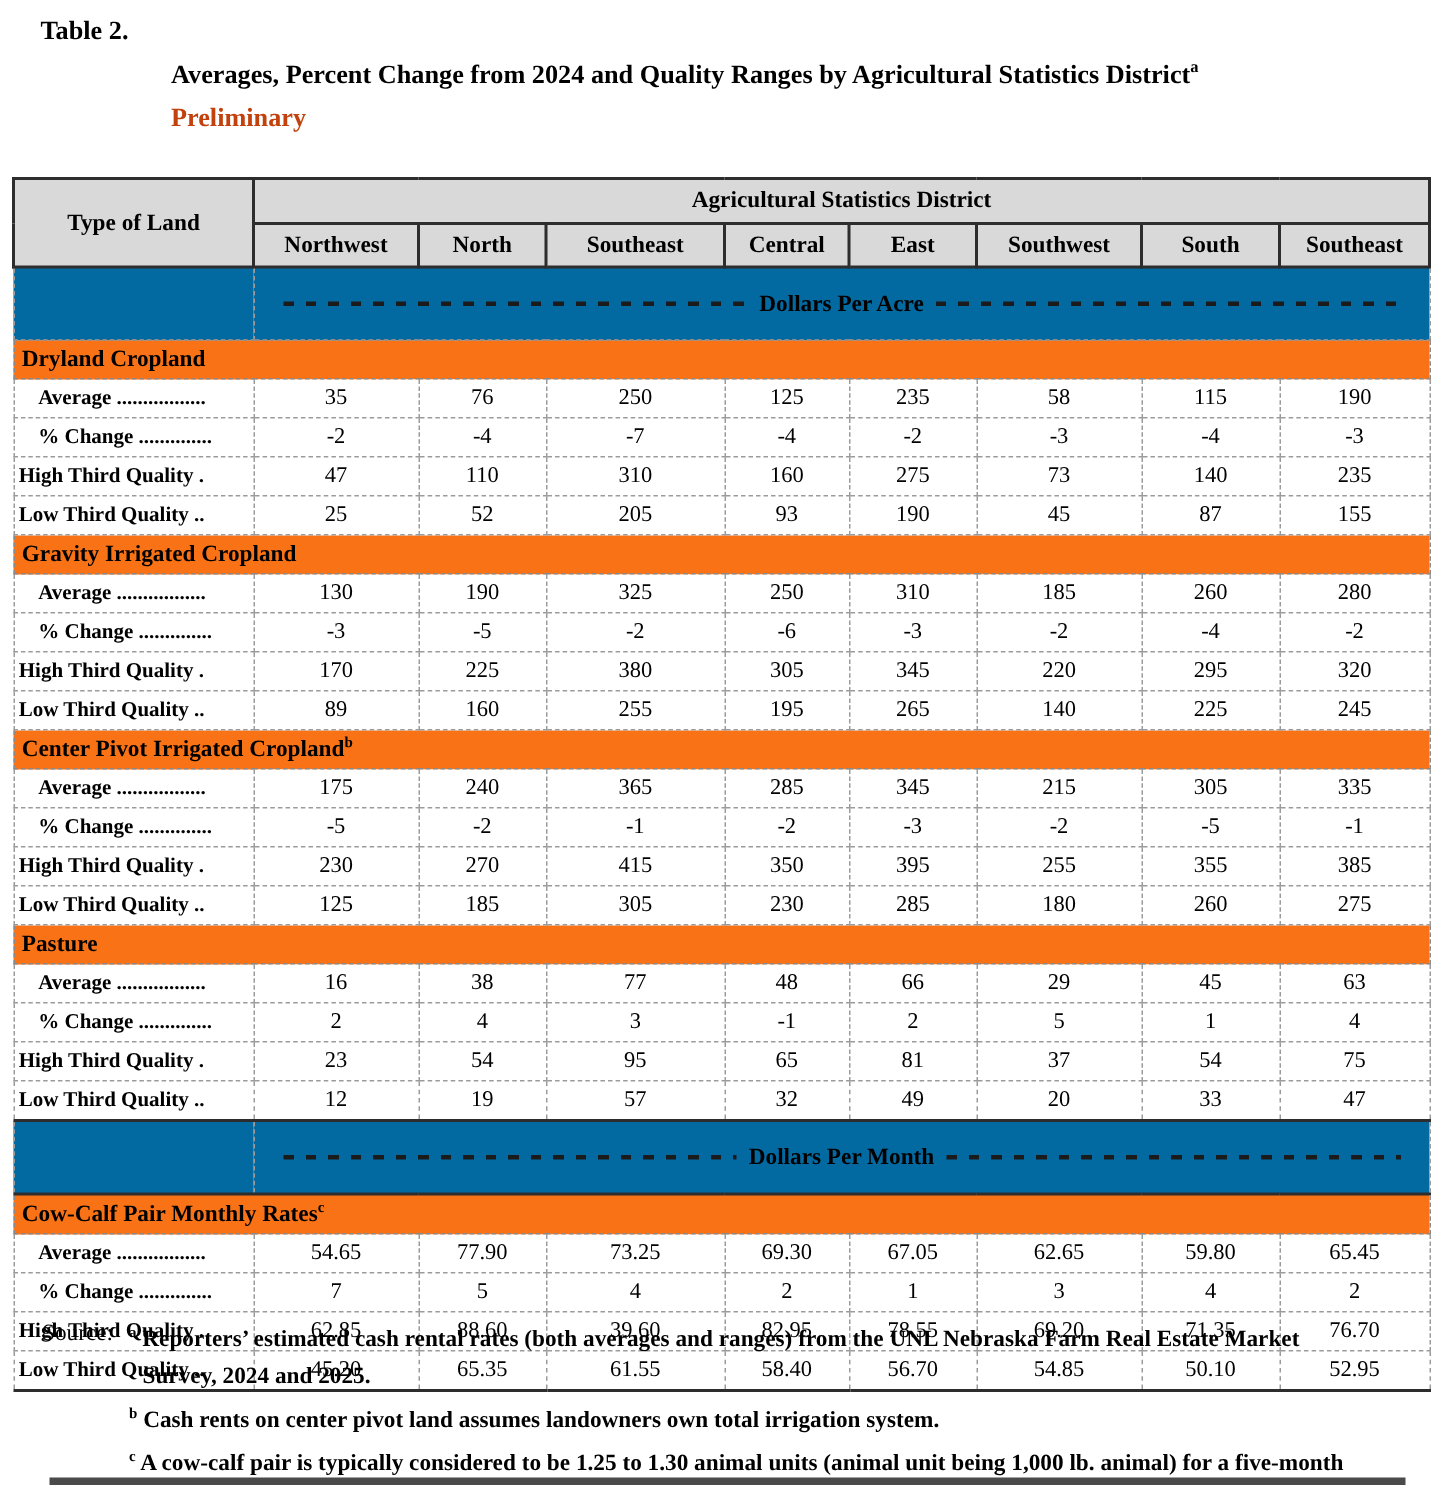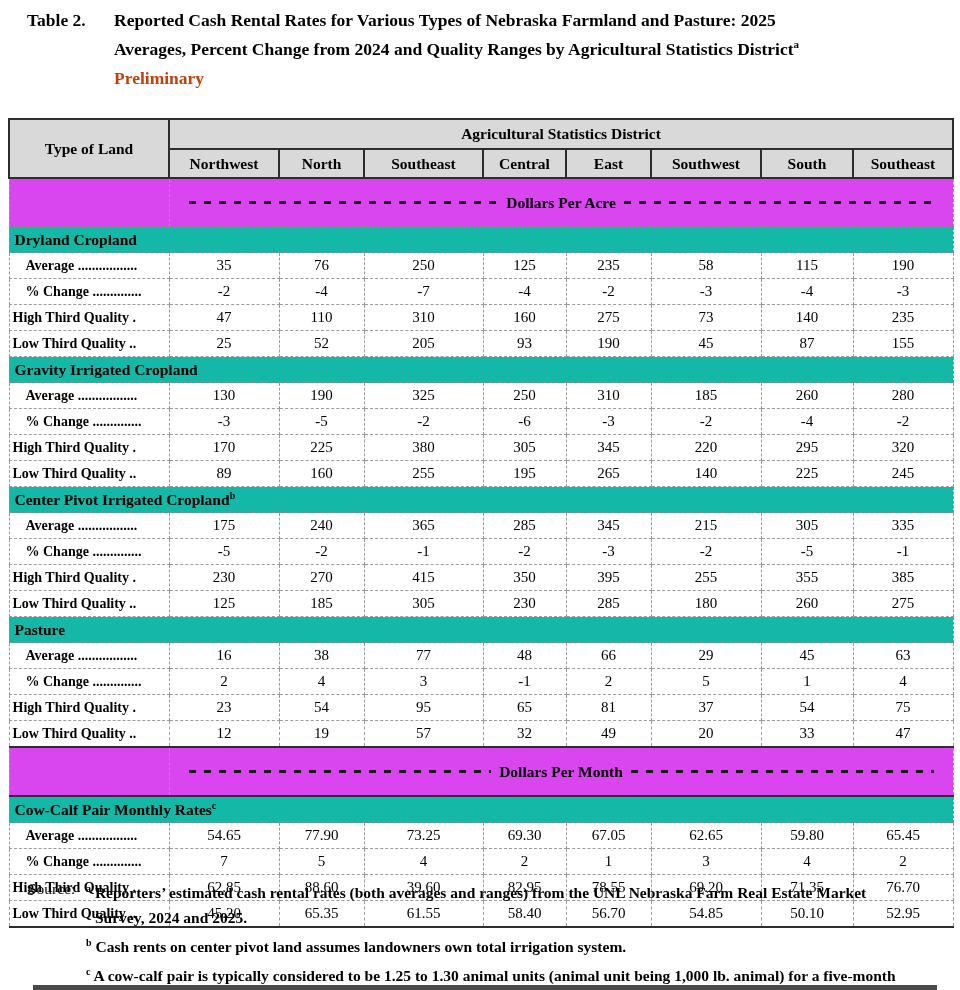--- a/index.html
+++ b/index.html
@@ -32,32 +32,32 @@
     border: 2px solid #2d2d2d;
     font-size: 15.5px; font-weight: bold;
     text-align: center; padding: 2px 1px;
   }
   thead tr.hrow1 th { height: 24px; }
   thead tr.hrow2 th { height: 23px; }
   th.first-col { height: auto; }
 
   tbody td { border: 1px dashed #9b9b9b; font-size: 15px; }
 
-  tr.unit-row td { height: 45px; background: #d946ef; }
+  tr.unit-row td { height: 45px; background: #0369a1; }
   tr.unit-row.acre td { border-top: 2px solid #2d2d2d; border-bottom: 1px dashed #8a8a8a; }
   tr.unit-row.month td { border-top: 2px solid #2d2d2d; border-bottom: 2px solid #2d2d2d; }
   .unit-flex { display: flex; align-items: center; padding: 0 14px; }
   .unit-text { font-weight: bold; font-size: 15.5px; white-space: nowrap; padding: 0 4px; }
   .dash {
     flex: 1; height: 3px; margin: 0 4px;
     background: repeating-linear-gradient(to right, #1b1b1b 0 7px, transparent 7px 15px);
   }
 
   tr.sec-row td {
-    background: #14b8a6; font-weight: bold; font-size: 15.5px;
+    background: #f97316; font-weight: bold; font-size: 15.5px;
     text-align: left; padding: 1px 0 1px 5px; height: 23px;
     border: 1px dashed #8a8a8a;
   }
   tr.sec-row sup { font-size: 10px; }
 
   tr.data-row td { height: 23px; background: #fff; }
   td.lbl { font-weight: bold; font-size: 14px; text-align: left; padding-left: 3px; white-space: nowrap; overflow: hidden; }
   td.lbl.indent { padding-left: 16px; }
   td.num { text-align: center; font-weight: normal; }
   tbody tr:last-child td { border-bottom: 2px solid #2d2d2d; }
@@ -70,21 +70,20 @@
   .foot-text sup { font-size: 10px; }
 
   .bottom-rule { position: absolute; top: 985px; left: 33px; width: 904px; height: 6px; background: #4a4a4a; }
 </style>
 </head>
 <body>
 
 <div class="title-block">
   <div class="t-row">
     <span class="t-label">Table 2.</span>
-    <span>Reported Cash Rental Rates for Various Types of Nebraska Farmland and Pasture: 2025</span>
   </div>
   <div class="t-row t-cont">
     <span><span>Averages, Percent Change from 2024 and Quality Ranges by Agricultural Statistics District</span><sup>a</sup></span>
   </div>
   <div class="t-row t-cont t-red">Preliminary</div>
 </div>
 
 <table class="rates">
   <colgroup>
     <col style="width:160px">

